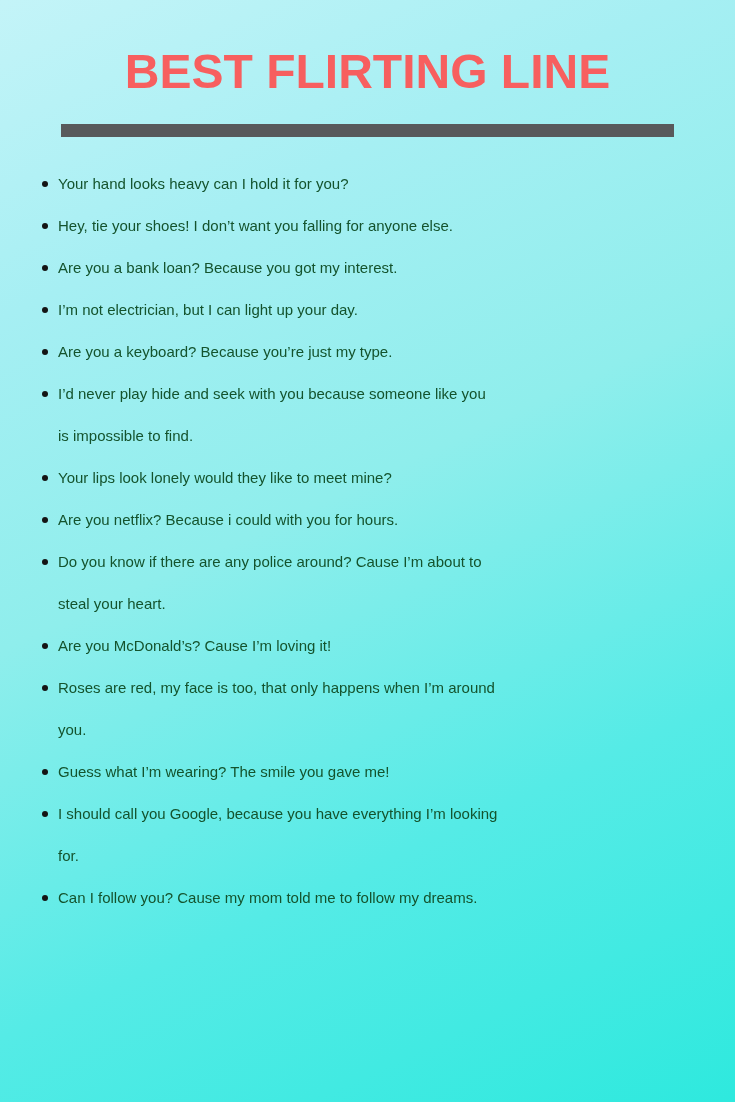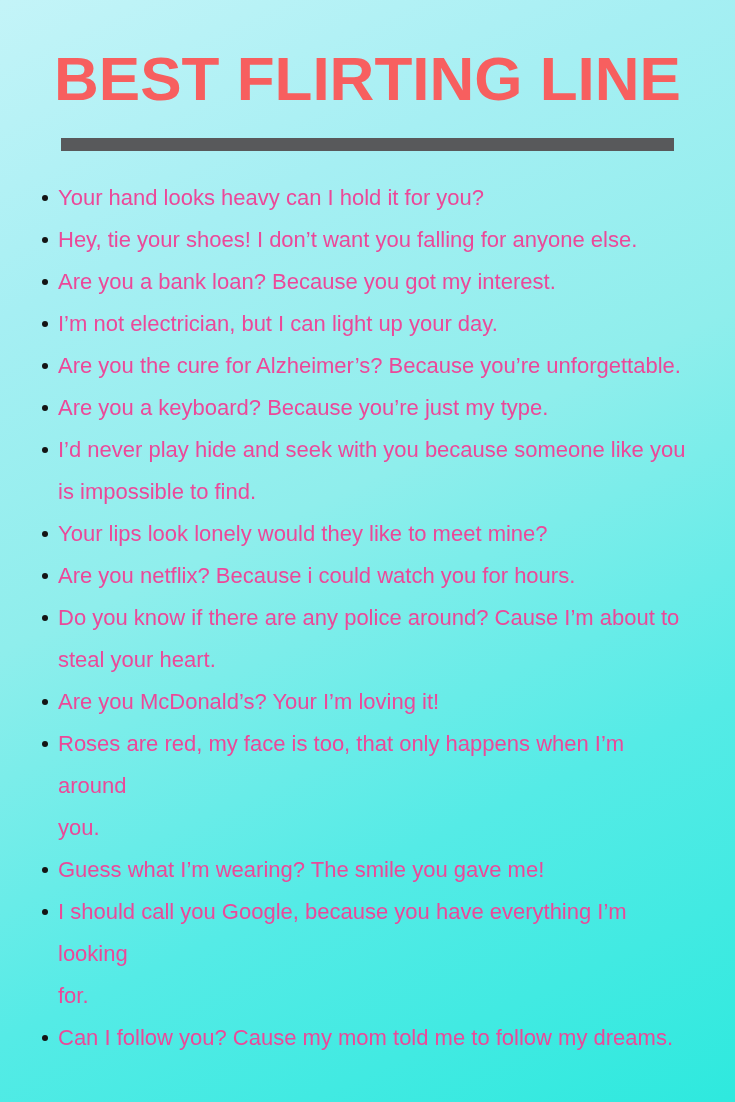--- a/index.html
+++ b/index.html
@@ -7,43 +7,43 @@
     width: 735px;
     height: 1102px;
     overflow: hidden;
     background: linear-gradient(155deg, #c4f4f8 0%, #a6eff3 22%, #8feeec 45%, #55ebe6 72%, #2ee9de 100%);
     font-family: "Liberation Sans", sans-serif;
   }
   .poster { width: 735px; height: 1102px; }
   .title {
     margin: 48px 0 0 0;
     text-align: center;
-    font-size: 62px;
+    font-size: 48px;
     font-weight: bold;
     line-height: 1;
     letter-spacing: 0px;
     color: #f75f5f;
   }
   .divider {
     width: 613px;
     height: 13px;
     margin: 28px auto 0 auto;
     background: #58595b;
   }
   ul.lines {
     margin: 26px 42px 0 40px;
     padding: 0;
     list-style: none;
   }
   ul.lines li {
     position: relative;
     padding-left: 18px;
-    font-size: 22px;
+    font-size: 15px;
     line-height: 42px;
-    color: #ec4899;
+    color: #14532d;
     white-space: pre-line;
   }
   ul.lines li::before {
     content: "";
     position: absolute;
     left: 2px;
     top: 18px;
     width: 6px;
     height: 6px;
     border-radius: 50%;
@@ -54,29 +54,28 @@
 <body>
 
 <div class="poster">
   <h1 class="title">BEST FLIRTING LINE</h1>
   <div class="divider"></div>
   <ul class="lines" id="lines-list">
       <li>Your hand looks heavy can I hold it for you?</li>
       <li>Hey, tie your shoes! I don’t want you falling for anyone else.</li>
       <li>Are you a bank loan? Because you got my interest.</li>
       <li>I’m not electrician, but I can light up your day.</li>
-      <li>Are you the cure for Alzheimer’s? Because you’re unforgettable.</li>
       <li>Are you a keyboard? Because you’re just my type.</li>
       <li>I’d never play hide and seek with you because someone like you
 is impossible to find.</li>
       <li>Your lips look lonely would they like to meet mine?</li>
-      <li>Are you netflix? Because i could watch you for hours.</li>
+      <li>Are you netflix? Because i could with you for hours.</li>
       <li>Do you know if there are any police around? Cause I’m about to
 steal your heart.</li>
-      <li>Are you McDonald’s? Your I’m loving it!</li>
+      <li>Are you McDonald’s? Cause I’m loving it!</li>
       <li>Roses are red, my face is too, that only happens when I’m around
 you.</li>
       <li>Guess what I’m wearing? The smile you gave me!</li>
       <li>I should call you Google, because you have everything I’m looking
 for.</li>
       <li>Can I follow you? Cause my mom told me to follow my dreams.</li>
     </ul>
 </div>
 
 </body></html>

